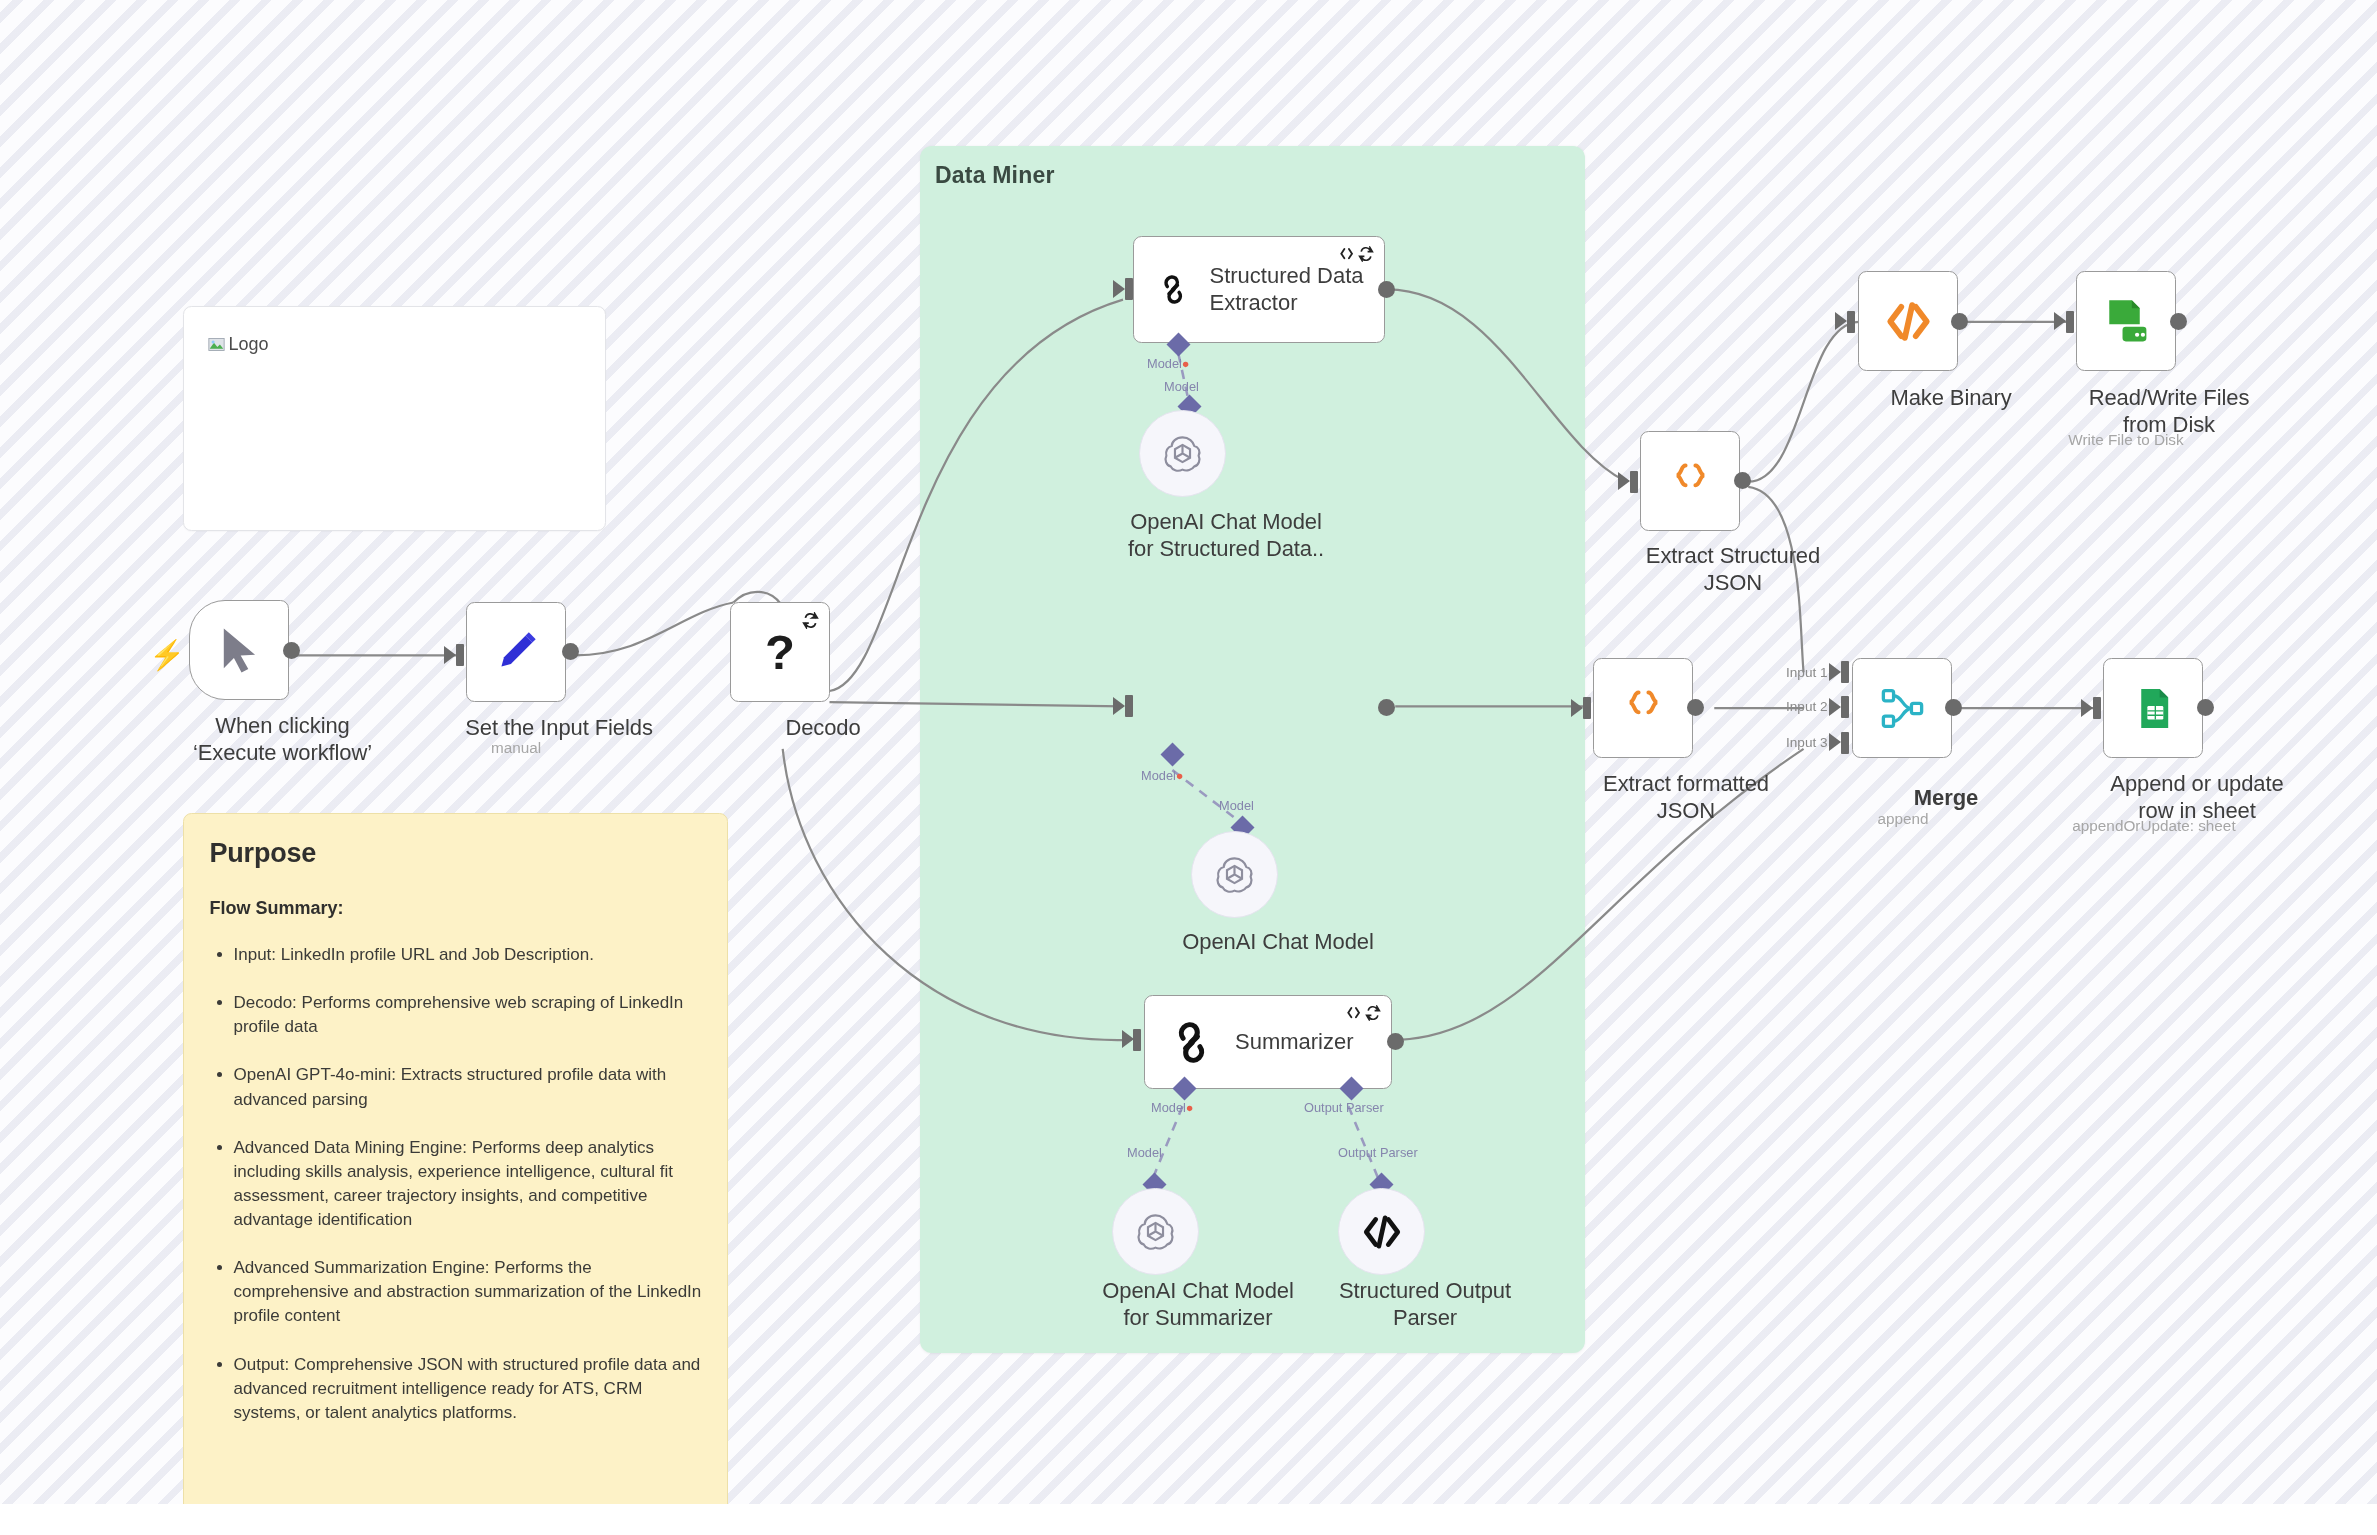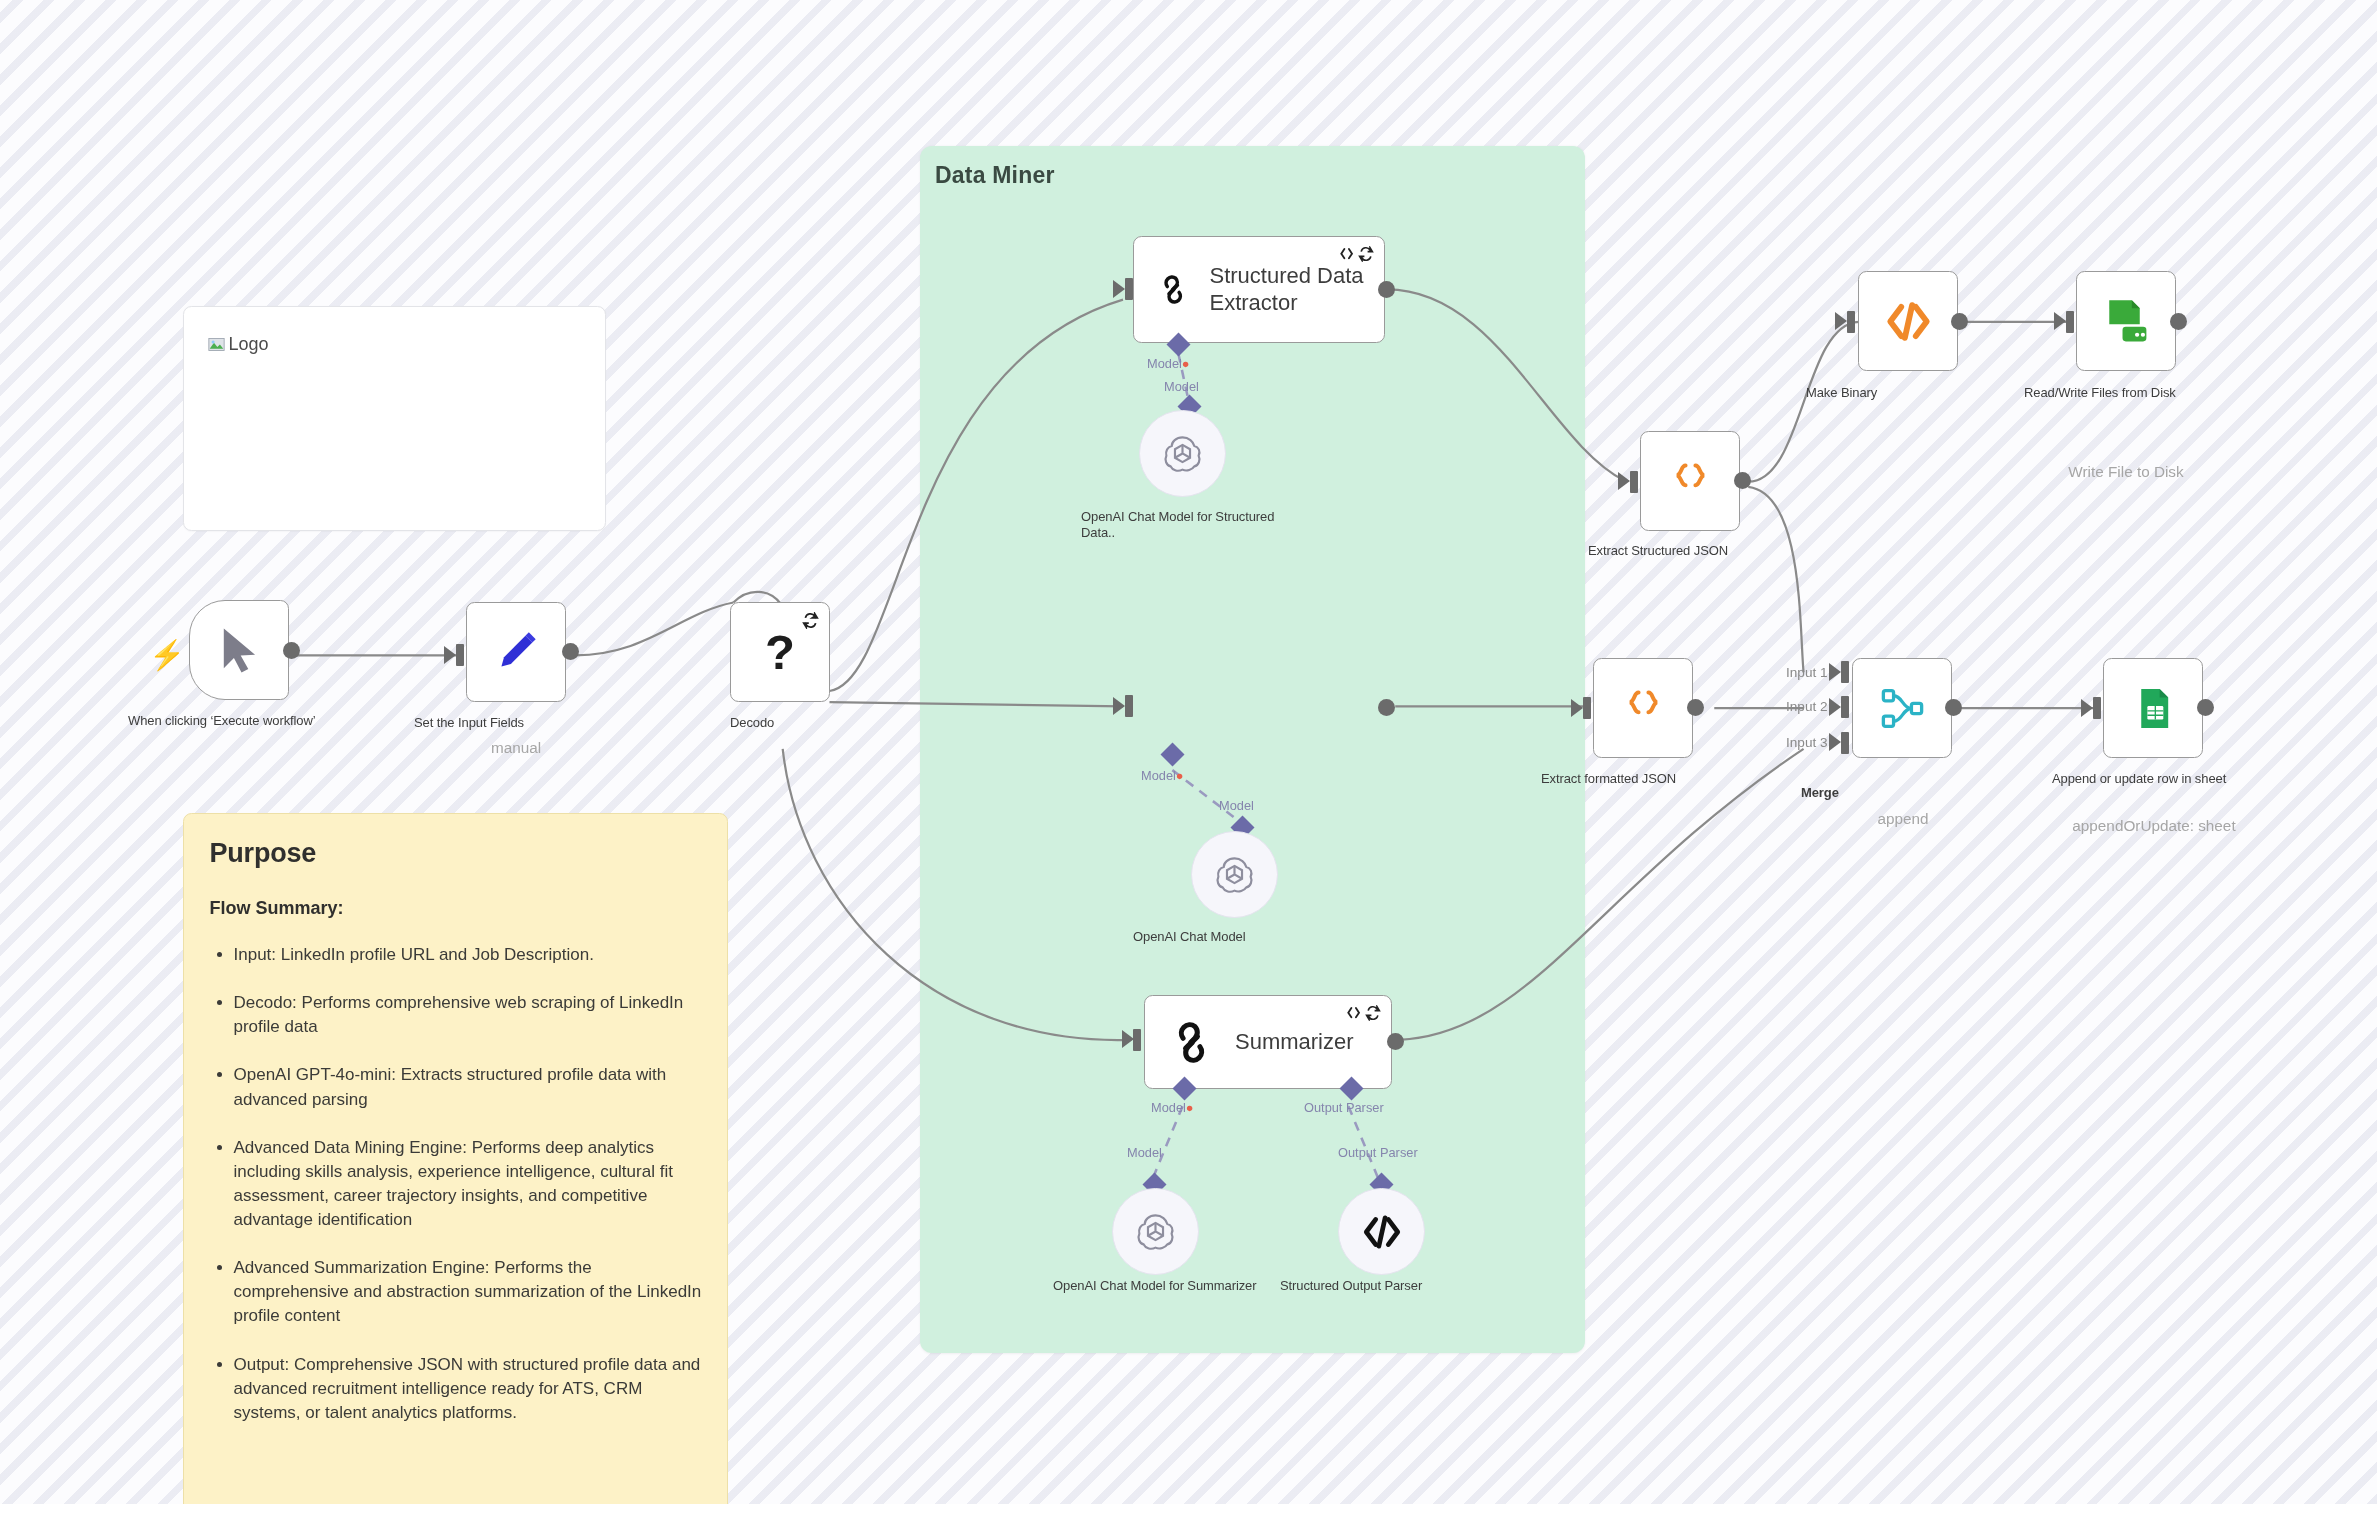--- a/index.html
+++ b/index.html
@@ -116,26 +116,27 @@
   .node.trigger {
     border-radius: 36px 8.5px 8.5px 36px;
   }
   .node.wide {
     justify-content: flex-start;
     padding-left: 22px;
     gap: 19px;
   }
   .node-title {
     position: absolute;
-    text-align: left;
-    font-size: 13px;
+    text-align: center;
+    font-size: 22px;
     color: #3d3d3d;
     line-height: 1.22;
     letter-spacing: -0.1px;
     pointer-events: none;
+    padding-left: 43px;
   }
   .node-sub {
     position: absolute;
     text-align: center;
     font-size: 15.3px;
     color: #a6a6a6;
     line-height: 1.2;
     pointer-events: none;
   }
   .inline-label {
@@ -465,21 +466,21 @@
     <svg width="53" height="53" viewBox="0 0 40 40">
       <path d="M7 4 L24 4 L30 10 L30 22 L7 22 Z" fill="#3aaa3a"></path>
       <path d="M24 4 L24 10 L30 10 Z" fill="#2a8a2a"></path>
       <rect x="17" y="24" width="18" height="11" rx="2.5" fill="#3aaa3a"></rect>
       <circle cx="28" cy="30" r="1.6" fill="#ffffff"></circle>
       <circle cx="32.4" cy="30" r="1.6" fill="#ffffff"></circle>
     </svg>
   </div>
   <div class="dot-out" style="left:2170px; top:313px;"></div>
   <div class="node-title" style="left:2024px; top:385px; width:204px;">Read/Write Files from Disk</div>
-  <div class="node-sub" style="left:2024px; top:431px; width:204px;margin-top:32px;">Write File to Disk</div>
+  <div class="node-sub" style="left:2024px; top:431px; width:204px;">Write File to Disk</div>
 
   <div class="arrow-bar" style="left:1583px; top:697px;"></div>
   <div class="arrow-in" style="left:1571px; top:699px;"></div>
   <div class="node" style="left:1593px; top:658px; width:100px; height:100px;">
     <svg width="49" height="49" viewBox="0 0 40 40">
       <path d="M16 7 C12 7 13 14 9 15 C13 16 12 23 16 23" fill="none" stroke="#f0892a" stroke-width="3.2" stroke-linecap="round"></path>
       <path d="M24 7 C28 7 27 14 31 15 C27 16 28 23 24 23" fill="none" stroke="#f0892a" stroke-width="3.2" stroke-linecap="round"></path>
     </svg>
   </div>
   <div class="dot-out" style="left:1687px; top:699px;"></div>

